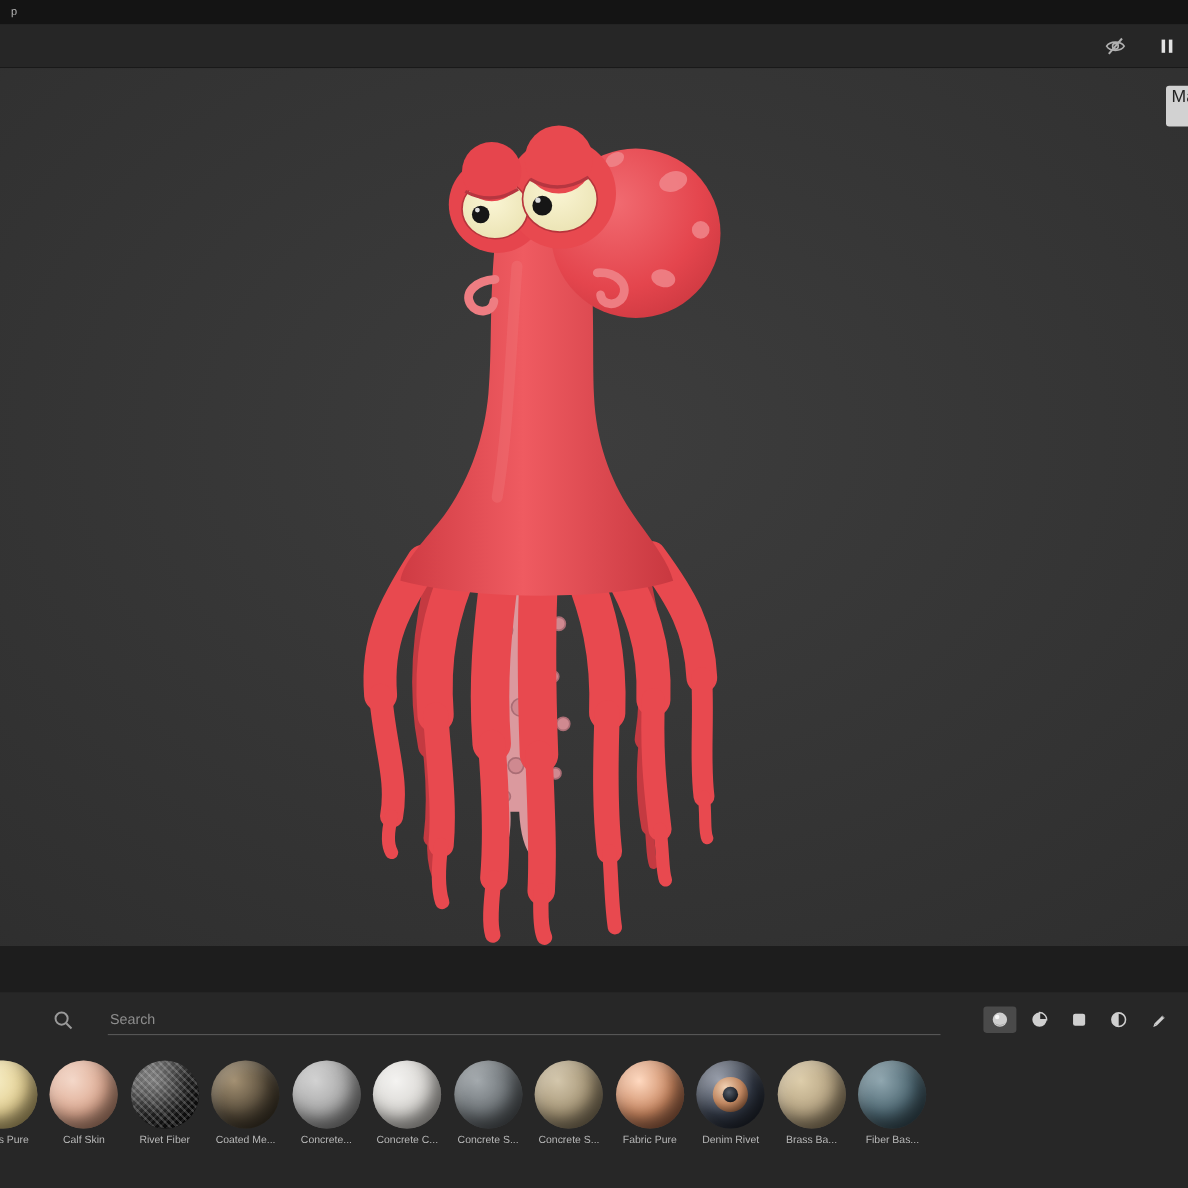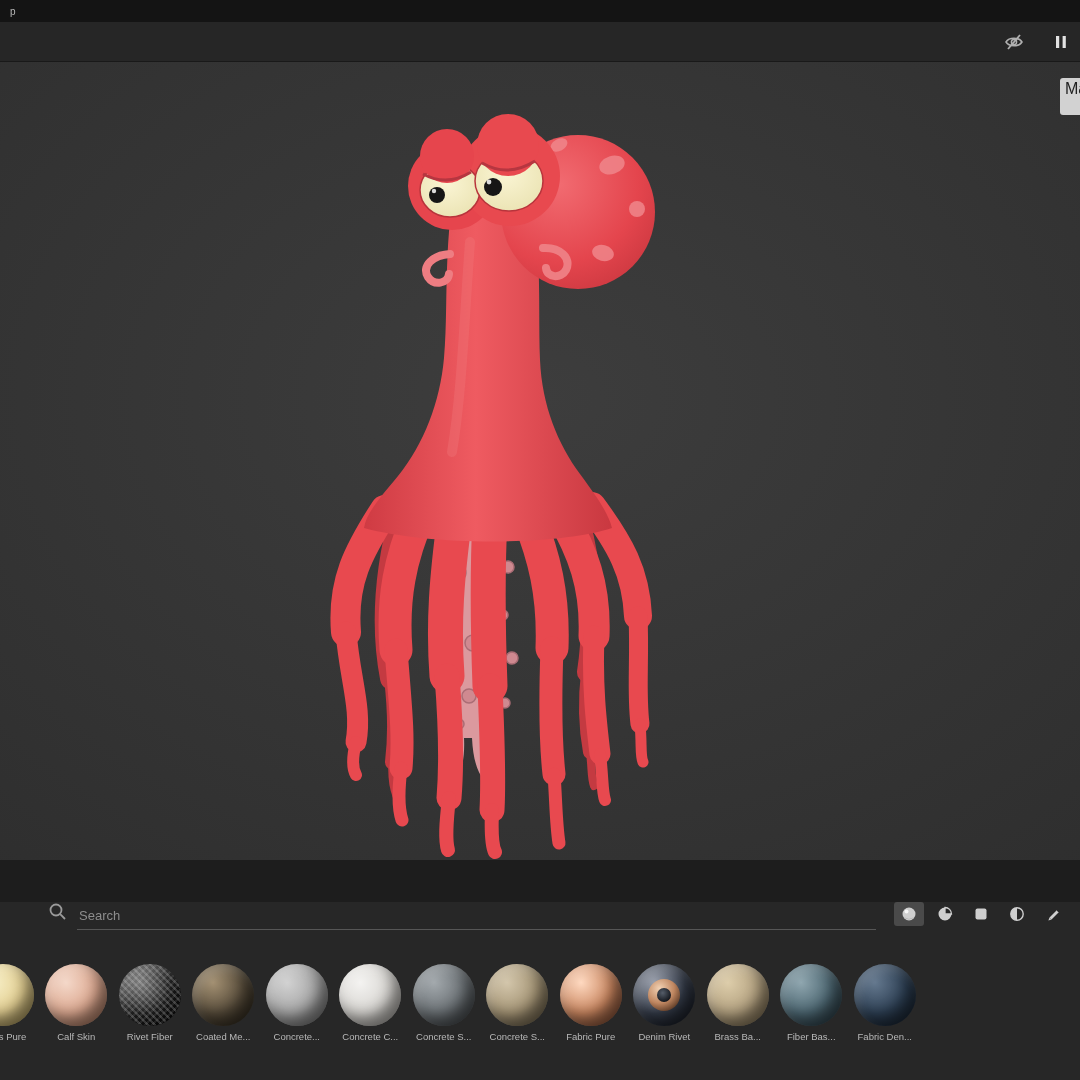--- a/index.html
+++ b/index.html
@@ -28,22 +28,22 @@
   .panel-handle{position:absolute;top:16px;right:0;height:37px;width:15px;
     background:#d2d2d2;color:#222;font-size:16px;line-height:21px;
     padding-left:5px;overflow:hidden;border-radius:3px 0 0 3px;cursor:pointer;
     white-space:nowrap;}
 
   
   .divider-strip{height:42px;background:#1d1d1d;flex:none;}
 
   
   .assets-panel{height:178px;background:#272727;flex:none;box-sizing:border-box;}
-  .search-row{height:50px;display:flex;align-items:flex-start;
-    padding:0 12px 0 48px;box-sizing:border-box;}
+  .search-row{height:50px;display:flex;align-items:center;
+    padding:0 12px 0 48px;box-sizing:border-box;gap:21px;}
   .search-icon{display:flex;margin-right:10px;flex:none;}
   .search-input{flex:1;min-width:0;background:transparent;border:none;
     border-bottom:1px solid #565656;color:#ddd;font-size:13px;
     padding:6px 2px;outline:none;}
   .search-input::placeholder{color:#8d8d8d;}
   .filter-group{display:flex;gap:6px;margin-left:18px;flex:none;}
   .filter-btn{width:30px;height:24px;display:flex;align-items:center;
     justify-content:center;background:none;border:none;border-radius:3px;
     cursor:pointer;padding:0;}
   .filter-btn.active{background:#4a4a4a;}
@@ -305,20 +305,16 @@
           <div class="material-label">Denim Rivet</div>
         </div>
         <div class="material">
           <div class="sphere" style="background: radial-gradient(circle at 34% 30%, rgb(221, 205, 170), rgb(179, 161, 128) 52%, rgb(110, 95, 69) 100%);"></div>
           <div class="material-label">Brass Ba...</div>
         </div>
         <div class="material">
           <div class="sphere" style="background: radial-gradient(circle at 34% 30%, rgb(143, 166, 175), rgb(76, 102, 113) 52%, rgb(32, 48, 56) 100%);"></div>
           <div class="material-label">Fiber Bas...</div>
         </div>
-        <div class="material">
-          <div class="sphere" style="background: radial-gradient(circle at 34% 30%, rgb(100, 120, 142), rgb(45, 63, 83) 52%, rgb(17, 26, 37) 100%);"></div>
-          <div class="material-label">Fabric Den...</div>
-        </div>
       </div>
   </section>
 
 </div>
 
 </body></html>

